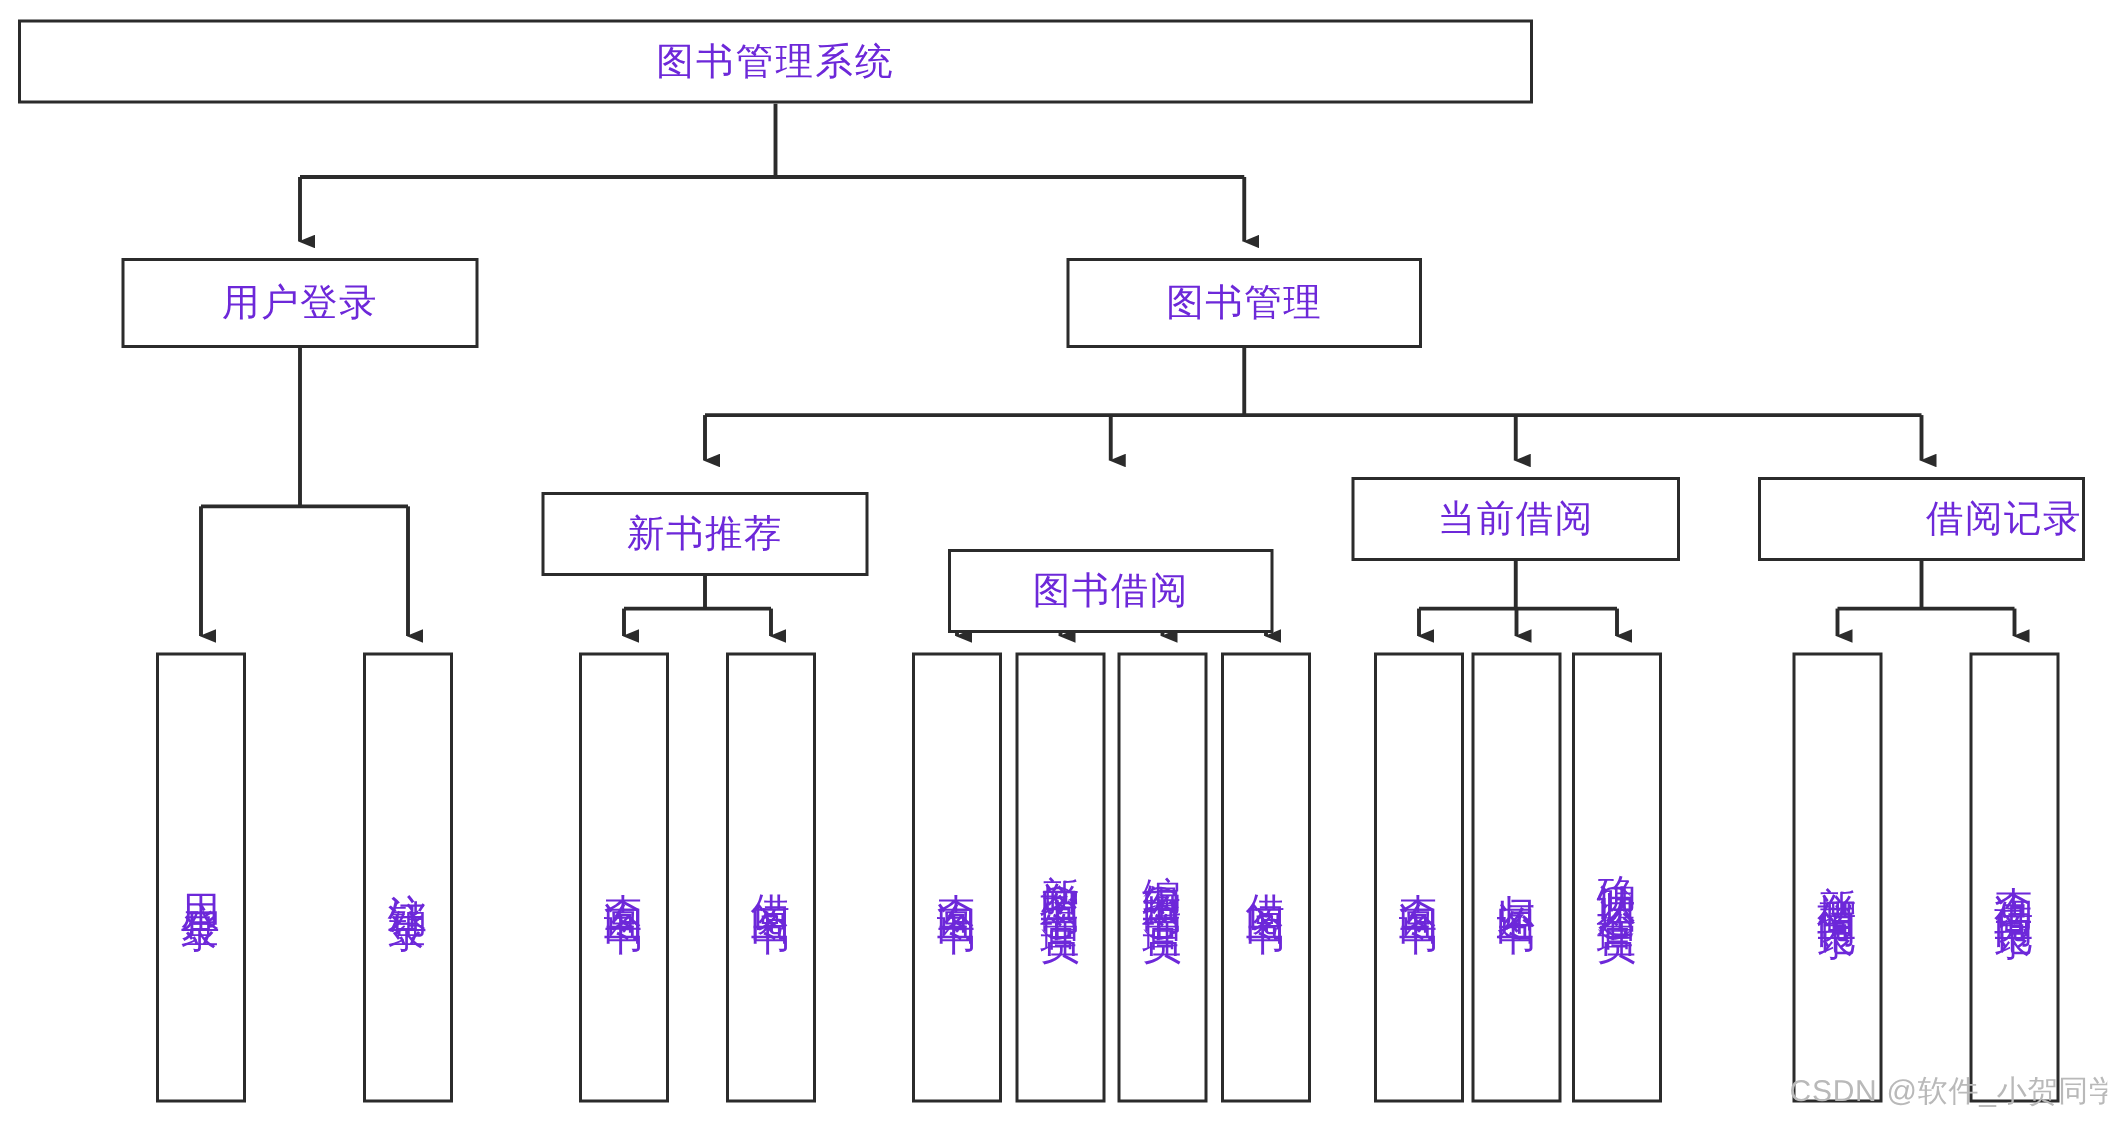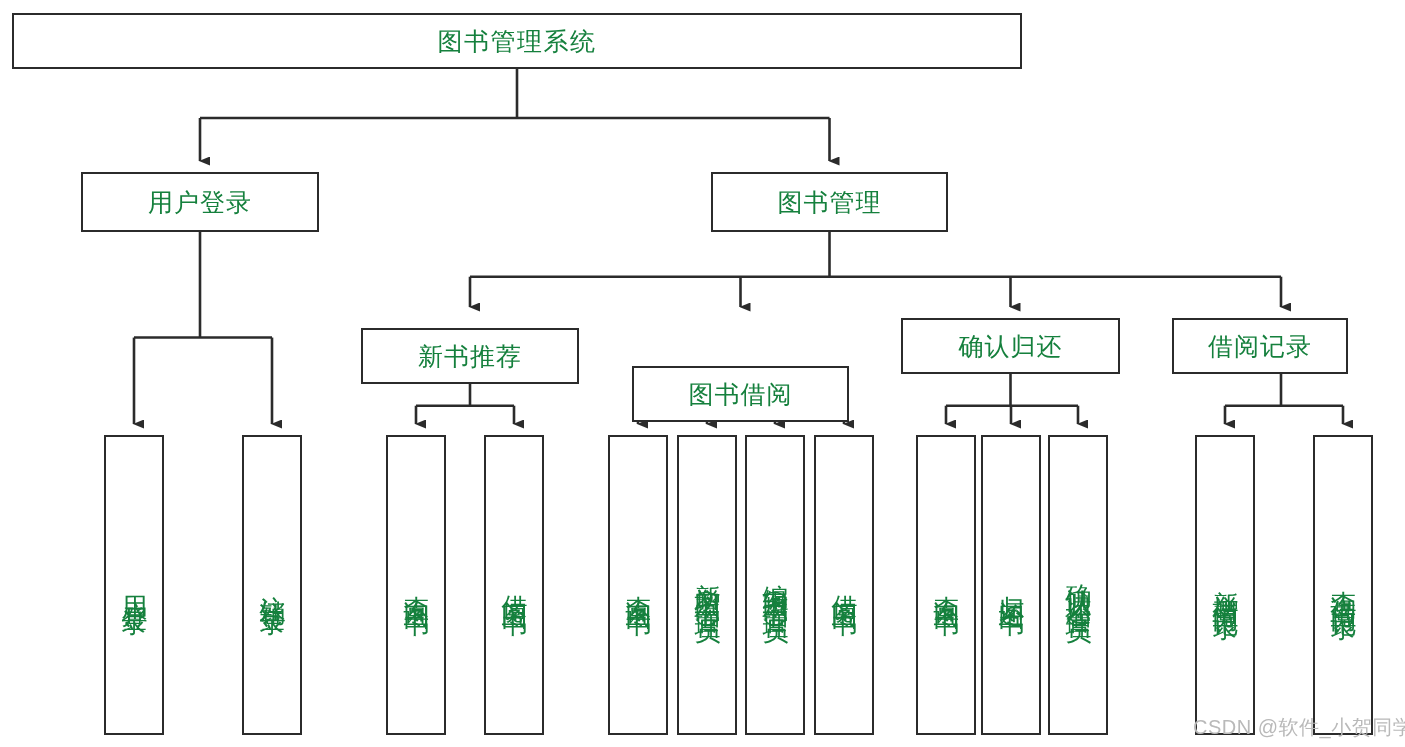--- a/index.html
+++ b/index.html
@@ -26,22 +26,21 @@
     pointer-events: none;
   }
   .node {
     position: absolute;
     box-sizing: border-box;
     background: #ffffff;
     border: 2.5px solid #2b2b2b;
     display: flex;
     align-items: center;
     justify-content: center;
-    color: #15803d;
-    font-family: Liberation Serif, serif;
+    color: #6d28d9;
   }
   .node .lbl {
     display: block;
     text-align: center;
     line-height: 1.08;
     white-space: nowrap;
   }
   
   .node.horiz .lbl {
     font-size: 25px;
@@ -130,23 +129,23 @@
     <span class="lbl">图书管理</span>
   </div>
 
   <div class="node horiz" style="left: 361px; top: 328px; width: 218px; height: 56px;">
     <span class="lbl">新书推荐</span>
   </div>
   <div class="node horiz" style="left: 632px; top: 318px; width: 217px; height: 56px; margin-top: 48px;">
     <span class="lbl">图书借阅</span>
   </div>
   <div class="node horiz" style="left: 901px; top: 318px; width: 219px; height: 56px;">
-    <span class="lbl">确认归还</span>
+    <span class="lbl">当前借阅</span>
   </div>
-  <div class="node horiz" style="left: 1172px; top: 318px; width: 176px; height: 56px;">
+  <div class="node horiz" style="left: 1172px; top: 318px; width: 218px; height: 56px; justify-content: flex-end;">
     <span class="lbl">借阅记录</span>
   </div>
 
   <div class="node vert" style="left: 104px; top: 435px; width: 60px; height: 300px;">
     <span class="lbl">用户登录</span>
   </div>
   <div class="node vert" style="left: 242px; top: 435px; width: 60px; height: 300px;">
     <span class="lbl">注销登录</span>
   </div>
   <div class="node vert" style="left: 386px; top: 435px; width: 60px; height: 300px;">

